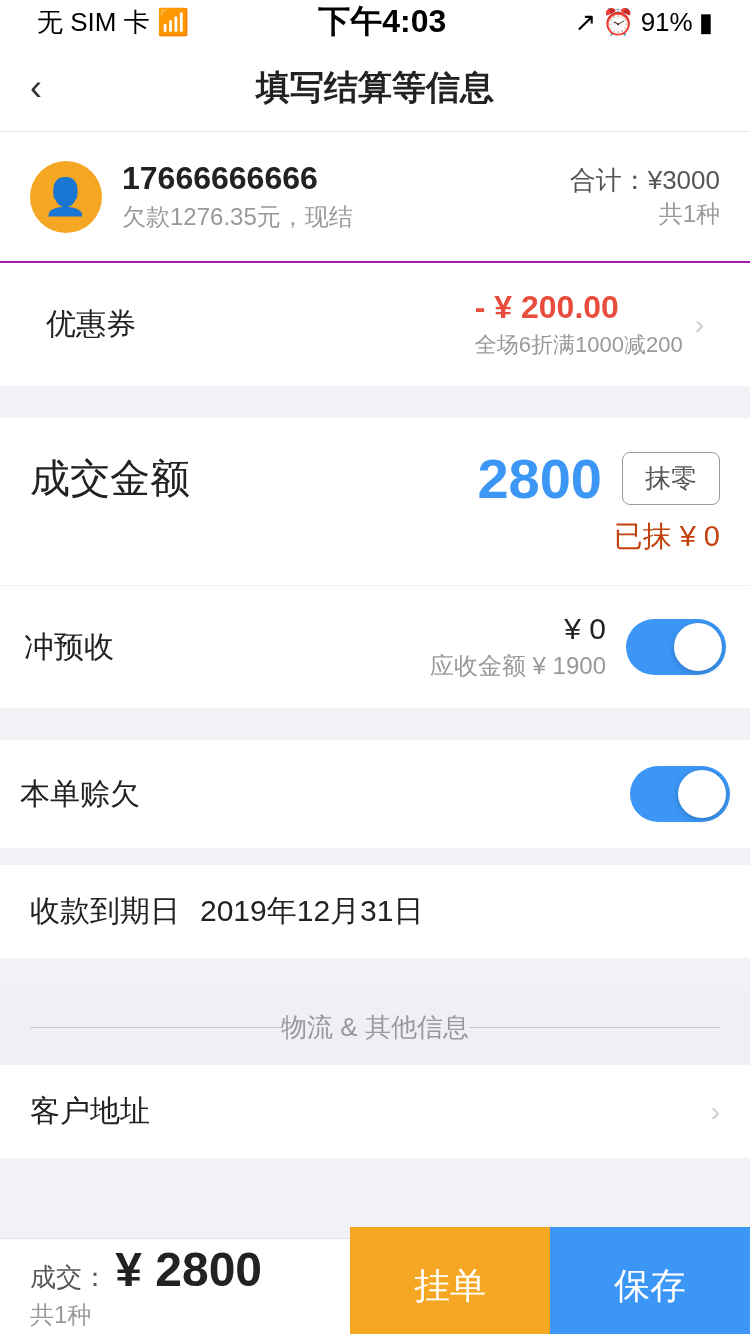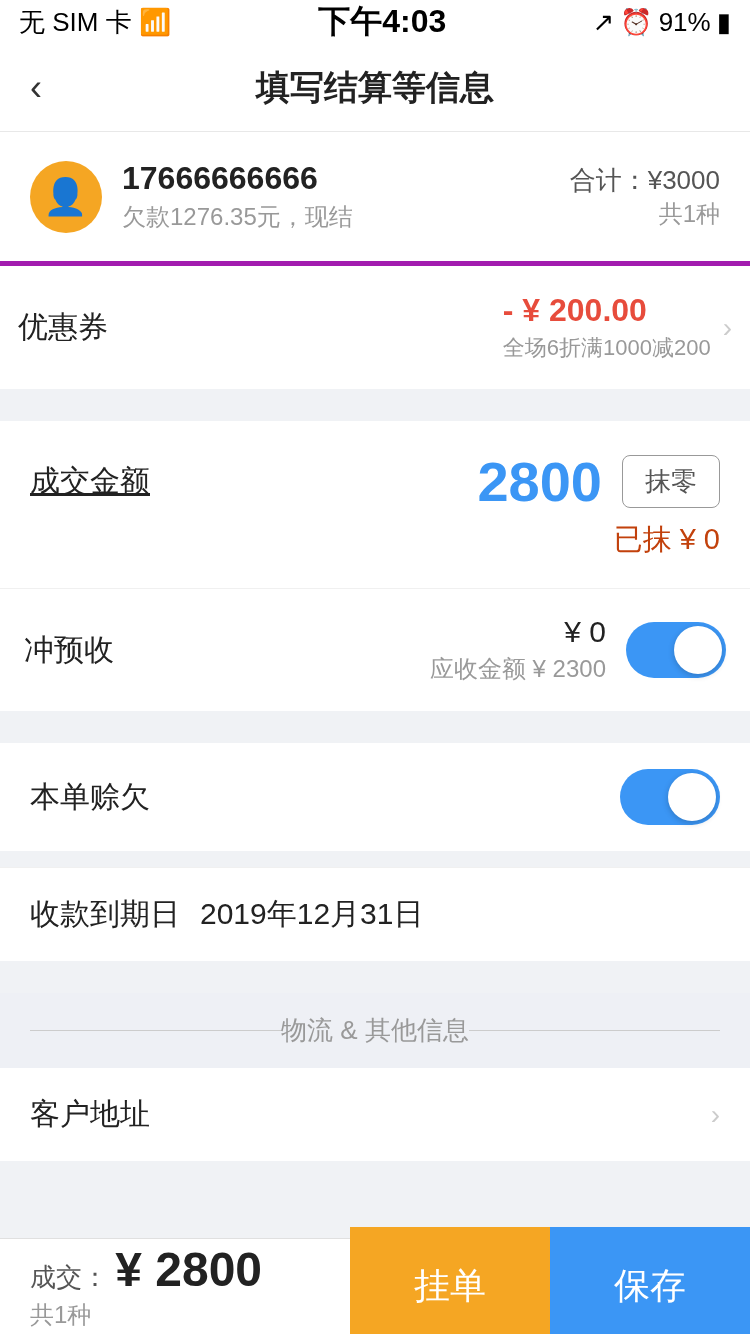--- a/index.html
+++ b/index.html
@@ -13,21 +13,21 @@
       font-size: 28px;
     }
 
     
     .status-bar {
       background: #fff;
       height: 44px;
       display: flex;
       align-items: center;
       justify-content: space-between;
-      padding: 0 19px;
+      padding: 0 37px;
       font-size: 28px;
       font-weight: 500;
     }
     .status-left { font-size: 26px; display: flex; align-items: center; gap: 8px; }
     .status-center { font-size: 32px; font-weight: 600; }
     .status-right { display: flex; align-items: center; gap: 6px; font-size: 26px; }
 
     
     .nav-bar {
       background: #fff;
@@ -82,46 +82,46 @@
     }
     .customer-info .phone { font-size: 32px; font-weight: 600; color: #222; }
     .customer-info .sub { font-size: 24px; color: #999; margin-top: 4px; }
     .customer-right { text-align: right; }
     .customer-right .total-label { font-size: 26px; color: #555; }
     .customer-right .count { font-size: 24px; color: #999; }
 
     
     .coupon-row {
       background: #fff;
-      padding: 26px 18px;
-      display: flex;
-      align-items: center;
-      justify-content: space-between;
-      border-top: 5px solid #a21caf;
+      padding: 26px 46px;
+      display: flex;
+      align-items: center;
+      justify-content: space-between;
+      border-top: 2px solid #a21caf;
     }
     .coupon-left { font-size: 30px; color: #222; }
     .coupon-right { display: flex; align-items: center; gap: 12px; }
     .coupon-discount { font-size: 32px; color: #e74c3c; font-weight: 600; }
     .coupon-desc { font-size: 22px; color: #999; margin-top: 4px; text-align: right; }
     .chevron { font-size: 28px; color: #ccc; }
 
     
     .section-divider { height: 16px; background: #f0f2f5; }
 
     
     .amount-section {
       background: #fff;
       padding: 28px 30px;
     }
     .amount-row {
       display: flex;
       align-items: center;
       justify-content: space-between;
     }
-    .amount-label { font-size: 30px; color: #222; text-decoration: underline; }
+    .amount-label { font-size: 40px; color: #222; }
     .amount-right { display: flex; align-items: center; gap: 20px; }
     .amount-value { font-size: 56px; font-weight: 700; color: #3b96f5; }
     .round-btn {
       border: 1.5px solid #999;
       border-radius: 8px;
       padding: 8px 22px;
       font-size: 26px;
       color: #555;
       background: #fff;
       cursor: pointer;
@@ -159,21 +159,21 @@
       position: absolute;
       top: 4px;
       right: 4px;
       box-shadow: 0 2px 6px rgba(0,0,0,0.2);
     }
 
     
     .bad-debt-section {
       background: #fff;
       margin-bottom: 16px;
-      padding: 26px 30px;
+      padding: 26px 20px;
       display: flex;
       align-items: center;
       justify-content: space-between;
     }
     .bad-debt-label { font-size: 30px; color: #222; }
 
     
     .due-date-section {
       background: #fff;
       padding: 26px 30px;
@@ -320,21 +320,21 @@
         </div>
       </div>
       <div class="already-rounded">已抹  ¥ 0</div>
     </div>
 
     <div class="prepay-section">
       <div class="prepay-label">冲预收</div>
       <div class="prepay-right">
         <div class="prepay-values">
           <div class="prepay-amount">¥ 0</div>
-          <div class="prepay-sub">应收金额 ¥ 2300</div>
+          <div class="prepay-sub">应收金额 ¥ 1900</div>
         </div>
         <div class="toggle">
           <div class="toggle-knob"></div>
         </div>
       </div>
     </div>
   </div>
 
   <div class="section-divider"></div>
 

